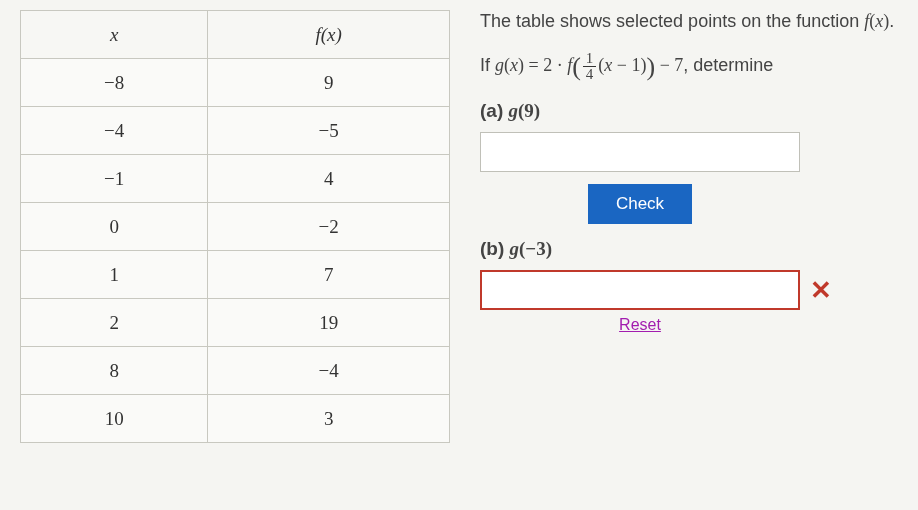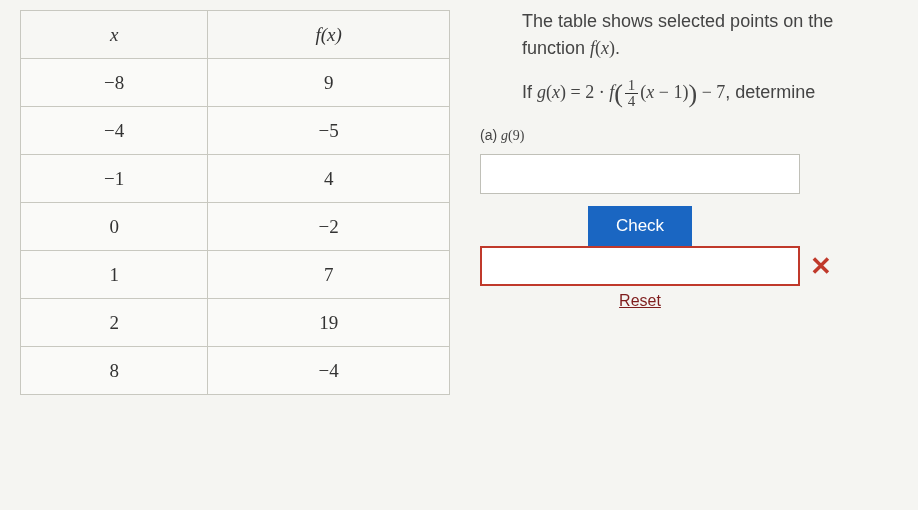--- a/index.html
+++ b/index.html
@@ -40,38 +40,38 @@
     }
     table.data-table th {
       font-style: italic;
       font-weight: normal;
       background: #f7f7f4;
     }
     .prompt-text {
       font-size: 18px;
       line-height: 1.5;
       margin-bottom: 12px;
-      margin-left: 42px;
     }
     .math-var { font-family: 'Times New Roman', serif; font-style: italic; }
     .math { font-family: 'Times New Roman', serif; }
     .frac {
       display: inline-block;
       vertical-align: middle;
       text-align: center;
       font-size: 15px;
       line-height: 1;
       margin: 0 2px;
     }
     .frac .num { display: block; border-bottom: 1px solid #333; padding: 0 3px; }
     .frac .den { display: block; padding: 0 3px; }
     .part-label {
-      font-size: 14px;
+      font-size: 19px;
       margin: 14px 0 10px 0;
       font-family: -apple-system, Arial, sans-serif;
+      font-weight: bold;
     }
     .answer-row {
       display: flex;
       align-items: center;
       gap: 10px;
     }
     .answer-input {
       width: 320px;
       height: 40px;
       border: 1px solid #c0c0b8;
@@ -98,21 +98,21 @@
     .check-btn {
       background: #1a66c2;
       color: #fff;
       border: none;
       padding: 10px 28px;
       font-size: 17px;
       cursor: pointer;
       font-family: -apple-system, Arial, sans-serif;
     }
     .reset-link {
-      color: #7f1d1d;
+      color: #a21caf;
       text-decoration: underline;
       font-size: 16px;
       cursor: pointer;
       font-family: -apple-system, Arial, sans-serif;
     }
     .reset-row {
       text-align: center;
       width: 320px;
       margin-top: 6px;
     }
@@ -151,20 +151,24 @@
             <td>7</td>
           </tr>
         <tr>
             <td>2</td>
             <td>19</td>
           </tr>
         <tr>
             <td>8</td>
             <td>−4</td>
           </tr>
+        <tr>
+            <td>10</td>
+            <td>3</td>
+          </tr>
       </tbody>
     </table>
   </div>
 
   <div class="right-panel">
     <div class="prompt-text">
       <span>The table shows selected points on the function</span>
       <span class="math-var">f</span><span class="math">(</span><span class="math-var">x</span><span class="math">)</span><span>.</span>
     </div>
 
@@ -177,20 +181,23 @@
     <div class="part-label">
       <span>(a) </span><span class="math"><span class="math-var">g</span>(9)</span>
     </div>
     <div class="answer-row">
       <input class="answer-input" type="text" value="" style="">
     </div>
     <div class="btn-row">
       <button class="check-btn">Check</button>
     </div>
 
+    <div class="part-label">
+      <span>(b) </span><span class="math"><span class="math-var">g</span>(−3)</span>
+    </div>
     <div class="answer-row">
       <input class="answer-input error" type="text" value="" style="">
       <span class="error-mark">✕</span>
     </div>
     <div class="reset-row">
       <span class="reset-link">Reset</span>
     </div>
   </div>
 </div>
 

